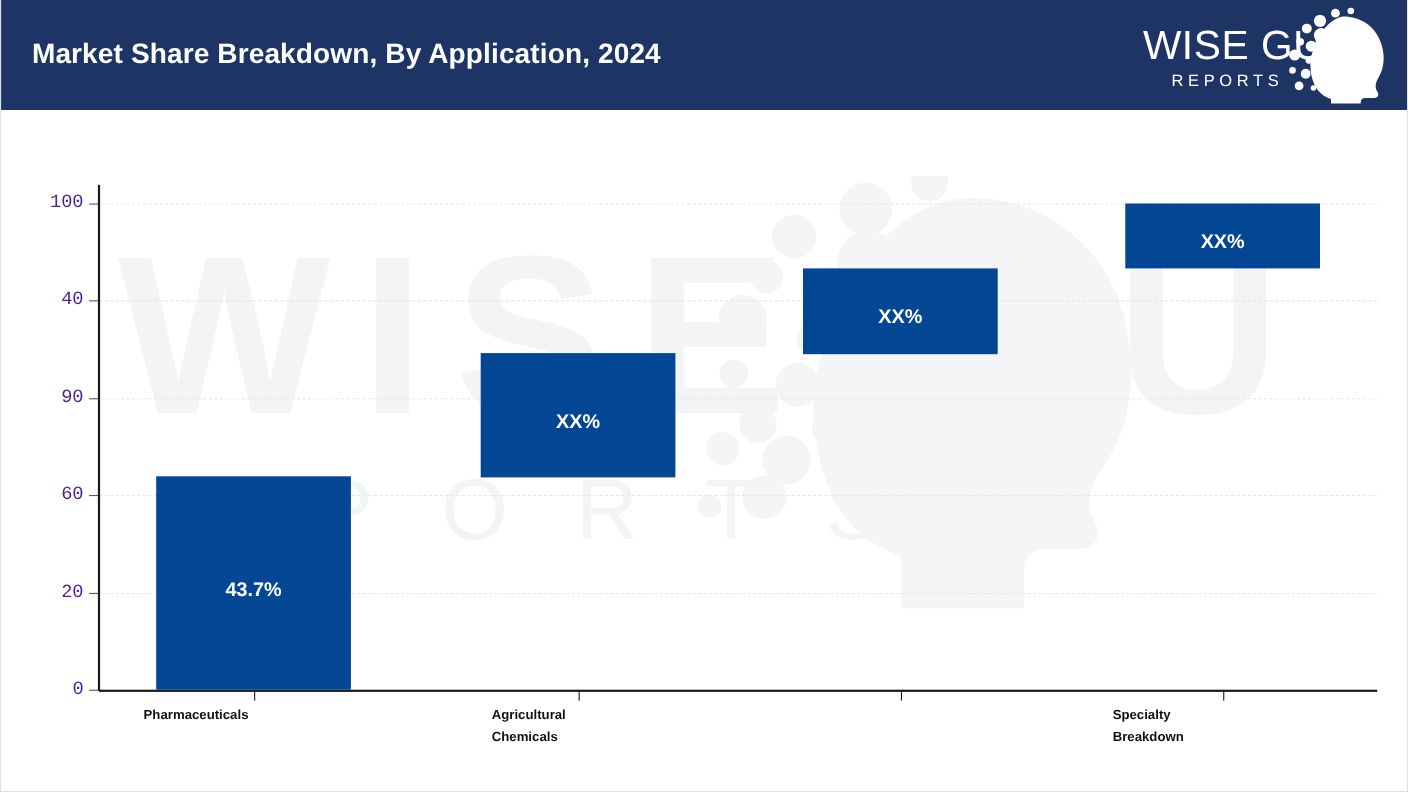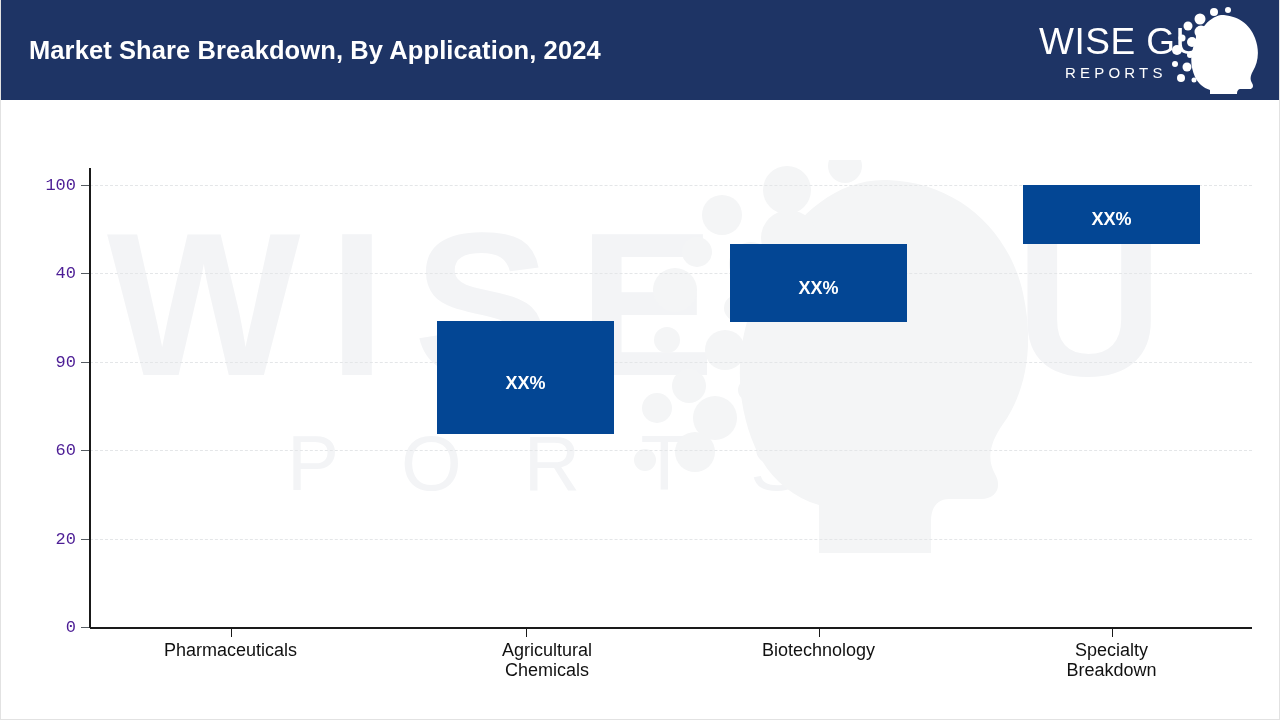--- a/index.html
+++ b/index.html
@@ -110,24 +110,24 @@
     color: #ffffff;
     font-size: 18px;
     font-weight: bold;
     white-space: nowrap;
   }
 
   
   .cat-label {
     position: absolute;
     top: 540px;
-    text-align: center;
+    text-align: left;
     color: #111111;
-    font-size: 18px;
-    font-weight: normal;
+    font-size: 12px;
+    font-weight: bold;
     line-height: 20px;
     white-space: pre-line;
   }
 </style>
 </head>
 <body>
 
 <div id="figure">
 
   <div id="header">
@@ -218,20 +218,23 @@
     <div class="ylabel" style="top:527px">0</div>
     <div class="ylabel" style="top:438.6px">20</div>
     <div class="ylabel" style="top:350.2px">60</div>
     <div class="ylabel" style="top:261.8px">90</div>
     <div class="ylabel" style="top:173.4px">40</div>
     <div class="ylabel" style="top:85px">100</div>
 
     <div id="y-axis"></div>
     <div id="x-axis"></div>
 
+    <div class="bar" style="left:141px; width:177px; top:333px; height:194px;">
+      <span class="bar-label" style="margin-bottom:80px">43.7%</span>
+    </div>
 
     <div class="bar" style="left:436px; width:177px; top:221px; height:113px;">
       <span class="bar-label" style="margin-bottom:40px">XX%</span>
     </div>
 
     <div class="bar" style="left:729px; width:177px; top:144px; height:78px;">
       <span class="bar-label" style="margin-bottom:23px">XX%</span>
     </div>
 
     <div class="bar" style="left:1022px; width:177px; top:85px; height:59px;">
@@ -239,18 +242,17 @@
     </div>
 
     <div class="xtick" style="left:229.5px"></div>
     <div class="xtick" style="left:524.5px"></div>
     <div class="xtick" style="left:817.5px"></div>
     <div class="xtick" style="left:1110.5px"></div>
 
     <div class="cat-label" style="left:129.5px; width:200px;">Pharmaceuticals</div>
     <div class="cat-label" style="left:446px; width:200px;">Agricultural
 Chemicals</div>
-    <div class="cat-label" style="left:717.5px; width:200px;">Biotechnology</div>
     <div class="cat-label" style="left:1010.5px; width:200px;">Specialty
 Breakdown</div>
 
   </div>
 </div>
 
 </body></html>

